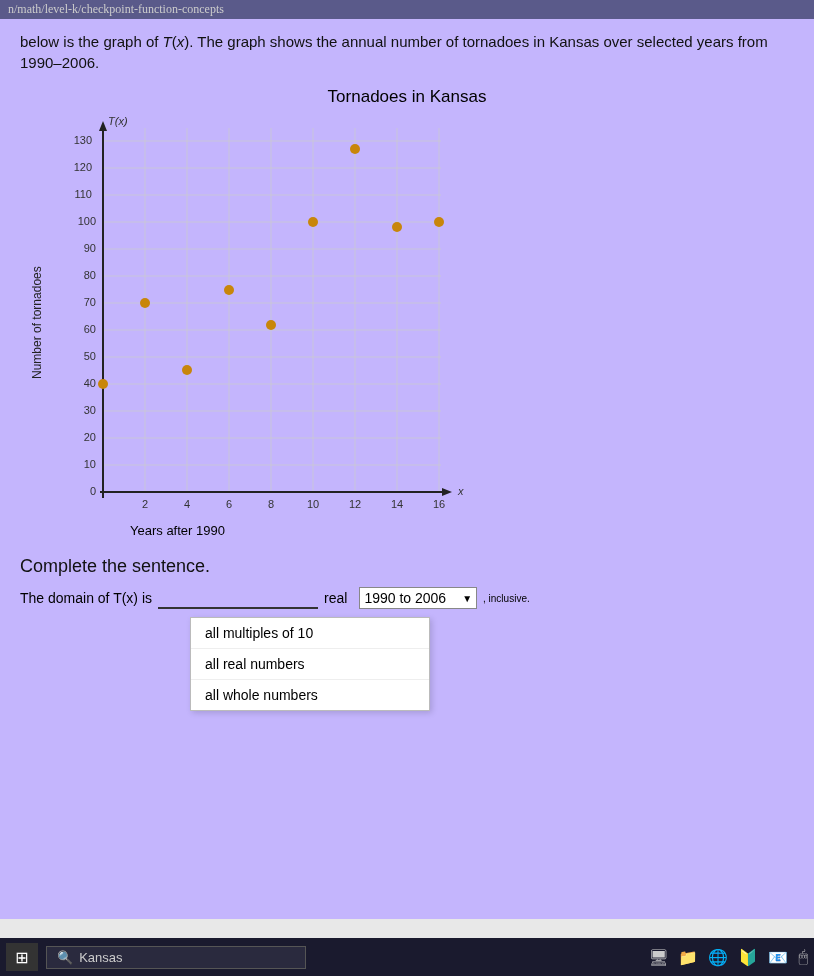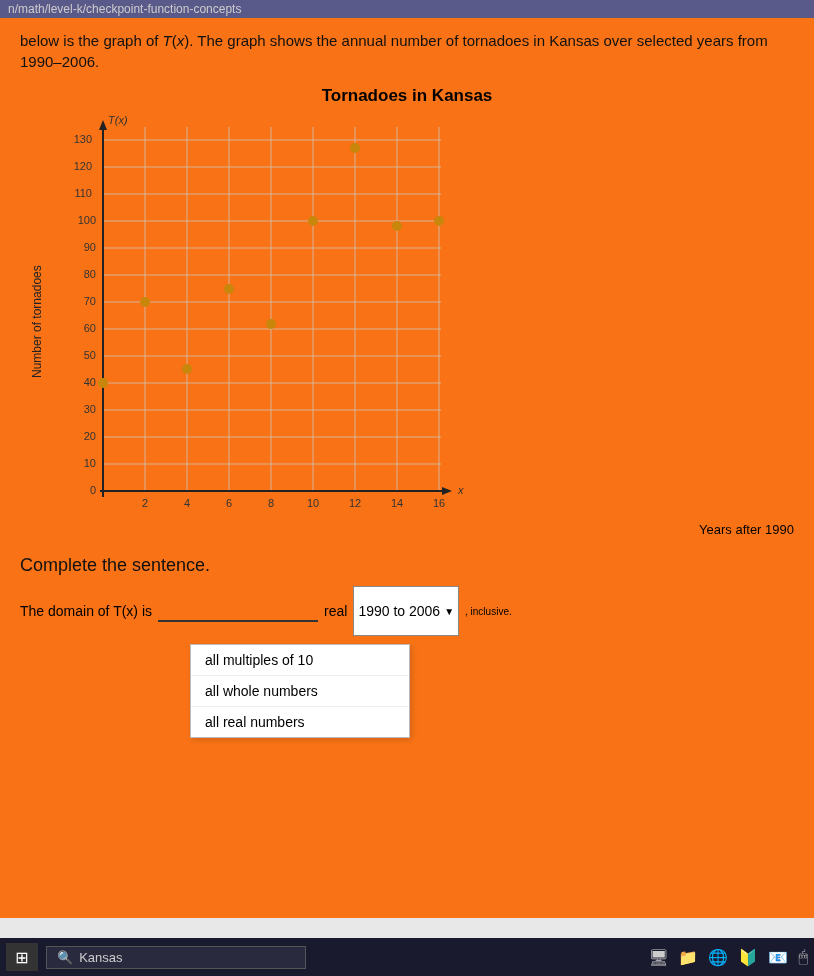--- a/index.html
+++ b/index.html
@@ -8,51 +8,52 @@
       background: #e8e8e8;
       width: 814px;
       min-height: 976px;
       overflow-x: hidden;
     }
     .top-bar {
       background: #5a5a8a;
       color: #ccc;
       font-size: 12px;
       padding: 2px 8px;
+      font-family: Liberation Serif, serif;
     }
     .main-content {
-      background: #f97316;
+      background: #c4b5fd;
       padding: 12px 20px 10px 20px;
       min-height: 900px;
     }
     .intro-text {
       font-size: 15px;
       color: #111;
       margin-bottom: 14px;
       line-height: 1.4;
     }
     .chart-title {
       text-align: center;
-      font-weight: bold;
+      font-weight: normal;
       font-size: 17px;
       margin-bottom: 6px;
     }
     .y-axis-label {
       writing-mode: vertical-rl;
       transform: rotate(180deg);
       font-size: 12px;
       color: #222;
       margin-right: 4px;
       height: 340px;
       display: flex;
       align-items: center;
       justify-content: center;
     }
     .x-axis-label {
-      text-align: right;
+      text-align: left;
       font-size: 13px;
       margin-left: 95px;
       margin-top: 2px;
     }
     .complete-sentence {
       font-size: 18px;
       color: #111;
       margin-top: 18px;
       margin-bottom: 10px;
     }
@@ -71,36 +72,37 @@
       display: inline-block;
       height: 22px;
     }
     .from-text {
       font-size: 14px;
     }
     .dropdown-select {
       border: 1px solid #888;
       background: #fff;
       font-size: 14px;
-      padding: 16px 4px;
+      padding: 2px 4px;
       cursor: pointer;
       display: inline-flex;
       align-items: center;
-      gap: 4px;
+      gap: 16px;
+      margin-left: 6px;
     }
     .dropdown-arrow {
       font-size: 10px;
     }
     .inclusive-text {
       font-size: 10px;
     }
     .dropdown-menu {
       background: #fff;
       border: 1px solid #bbb;
-      width: 220px;
+      width: 240px;
       margin-left: 170px;
       box-shadow: 2px 2px 6px rgba(0,0,0,0.15);
     }
     .dropdown-item {
       padding: 7px 14px;
       font-size: 14px;
       cursor: pointer;
       border-bottom: 1px solid #eee;
     }
     .dropdown-item:last-child {
@@ -267,22 +269,22 @@
     <span class="from-text">real</span>
     <div class="dropdown-select">
       <span>1990 to 2006</span>
       <span class="dropdown-arrow">▼</span>
     </div>
     <span class="inclusive-text">, inclusive.</span>
   </div>
 
   <div class="dropdown-menu" style="margin-top:6px;">
     <div class="dropdown-item">all multiples of 10</div>
+    <div class="dropdown-item">all real numbers</div>
     <div class="dropdown-item">all whole numbers</div>
-    <div class="dropdown-item">all real numbers</div>
   </div>
 </div>
 
 <div class="taskbar">
   <button class="taskbar-windows-btn">
     <span>⊞</span>
   </button>
   <div class="taskbar-search">
     <span>🔍</span>
     <span>Kansas</span>

